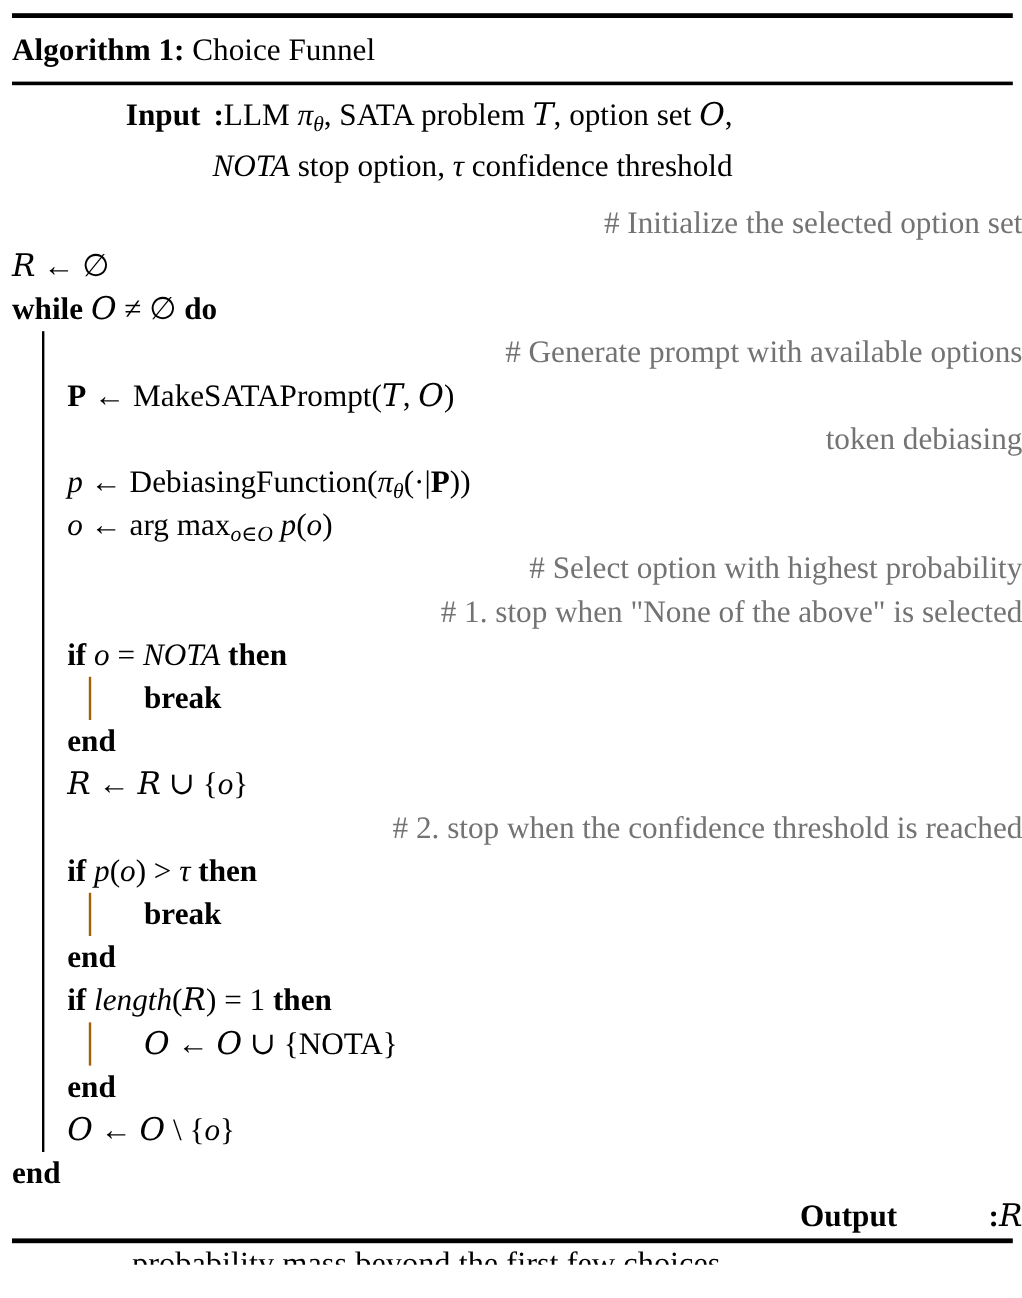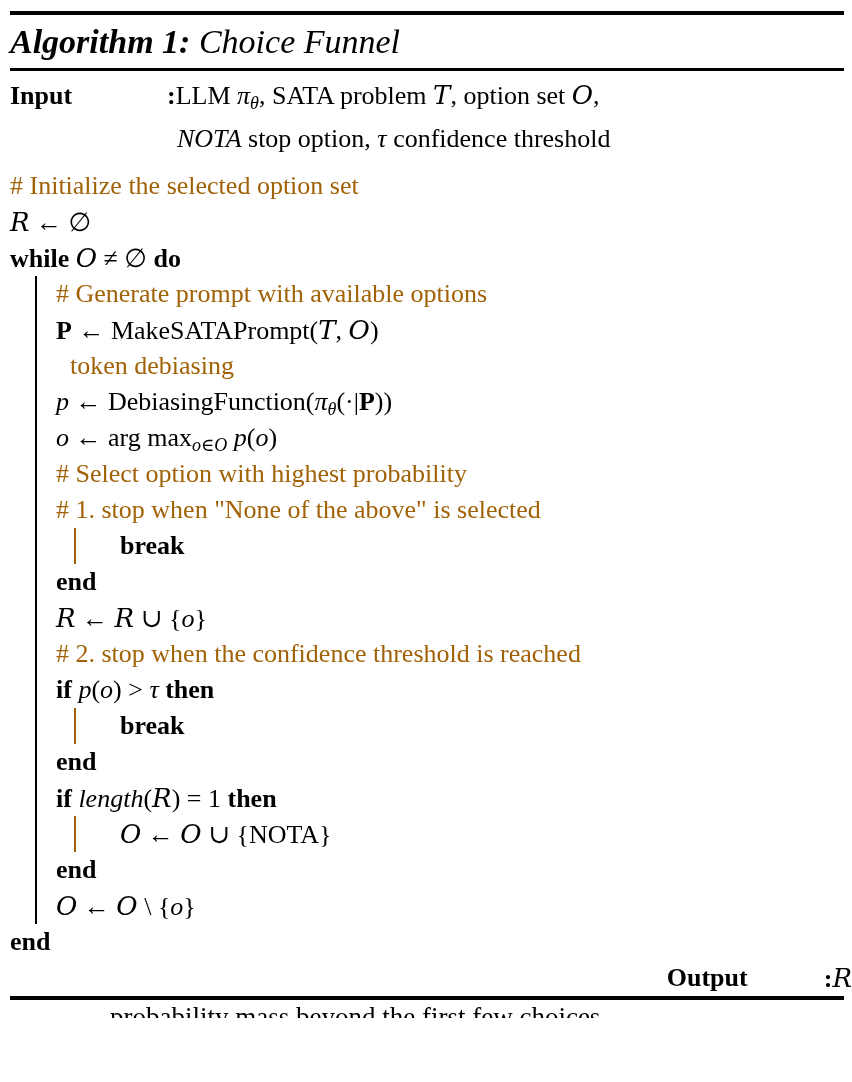--- a/index.html
+++ b/index.html
@@ -5,27 +5,27 @@
   html,body{margin:0;padding:0;background:#ffffff;}
   .page{
     position:relative;width:852px;height:1082px;background:#ffffff;
     color:#000;font-family:"Liberation Serif","DejaVu Serif",serif;
     overflow:hidden;
   }
   .rule{margin-left:10px;width:834px;background:#000;}
   .rule-top{height:4px;margin-top:11px;}
   .rule-mid{height:3px;}
   .rule-bottom{height:4px;}
-  .title-row{font-size:34px;line-height:36px;padding:9px 0 8px 10px;white-space:pre;font-style:italic;}
+  .title-row{font-size:26px;line-height:36px;padding:9px 0 8px 10px;white-space:pre;}
   .b{font-weight:bold;}
   .i{font-style:italic;}
   .cal{font-style:italic;font-family:"DejaVu Serif",serif;}
-  .cm{color:#a16207;}
+  .cm{color:#737373;text-align:right;}
   .sub{font-size:18px;vertical-align:-5px;font-style:italic;}
-  .input-row{display:flex;font-size:26px;line-height:35px;padding:7px 0 0 10px;}
+  .input-row{display:flex;font-size:26px;line-height:35px;padding:7px 0 0 10px;text-align:right;}
   .kw-col{font-weight:bold;width:157px;flex:none;}
   .iline{white-space:pre;}
   .iline-cont{padding-left:10px;}
   .algo-body{margin-top:12px;font-size:26px;line-height:36px;padding-left:10px;}
   .line{white-space:pre;height:36px;}
   .blk1{border-left:2px solid #000;margin-left:25px;padding-left:19px;}
   .blk2{border-left:2px solid #a16207;margin-left:18px;padding-left:44px;}
   .cont{padding-left:14px;}
   .output-row{display:flex;font-size:26px;line-height:36px;padding-left:10px;height:36px;justify-content:flex-end;}
   .caption-clip{height:18px;overflow:hidden;font-size:27px;line-height:34px;padding-left:110px;white-space:pre;}
@@ -66,20 +66,21 @@
       <div class="line cm cont">token debiasing</div>
 
       <div class="line"><span class="i">p</span><span> ← DebiasingFunction(</span><span class="i">π</span><span class="sub">θ</span><span>(·|</span><span class="b">P</span><span>))</span></div>
 
       <div class="line"><span class="i">o</span><span> ← arg max</span><span class="sub">o∈O</span><span> </span><span class="i">p</span><span>(</span><span class="i">o</span><span>)</span></div>
 
       <div class="line cm"># Select option with highest probability</div>
 
       <div class="line cm"># 1. stop when "None of the above" is selected</div>
 
+      <div class="line"><span class="b">if </span><span class="i">o</span><span> = </span><span class="i">NOTA</span><span> </span><span class="b">then</span></div>
 
       <div class="blk2">
         <div class="line b">break</div>
       </div>
 
       <div class="line b">end</div>
 
       <div class="line"><span class="cal">R</span><span> ← </span><span class="cal">R</span><span> ∪ {</span><span class="i">o</span><span>}</span></div>
 
       <div class="line cm"># 2. stop when the confidence threshold is reached</div>

